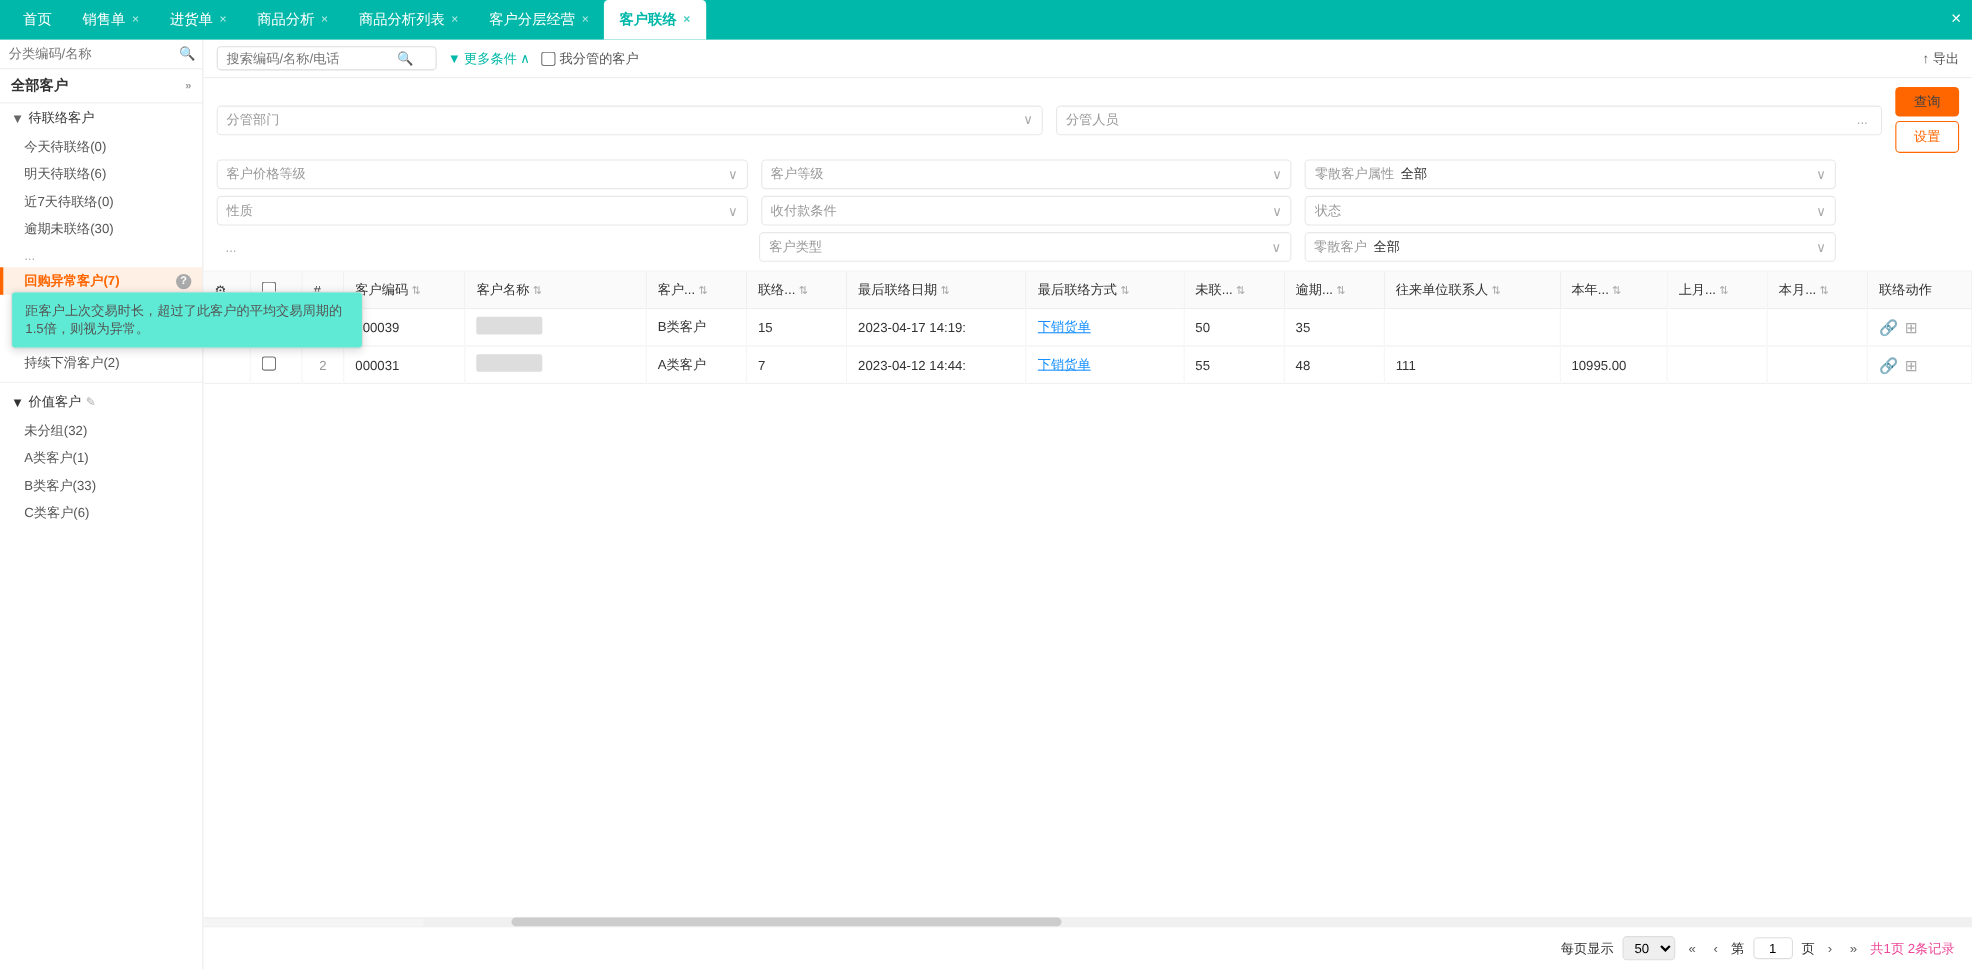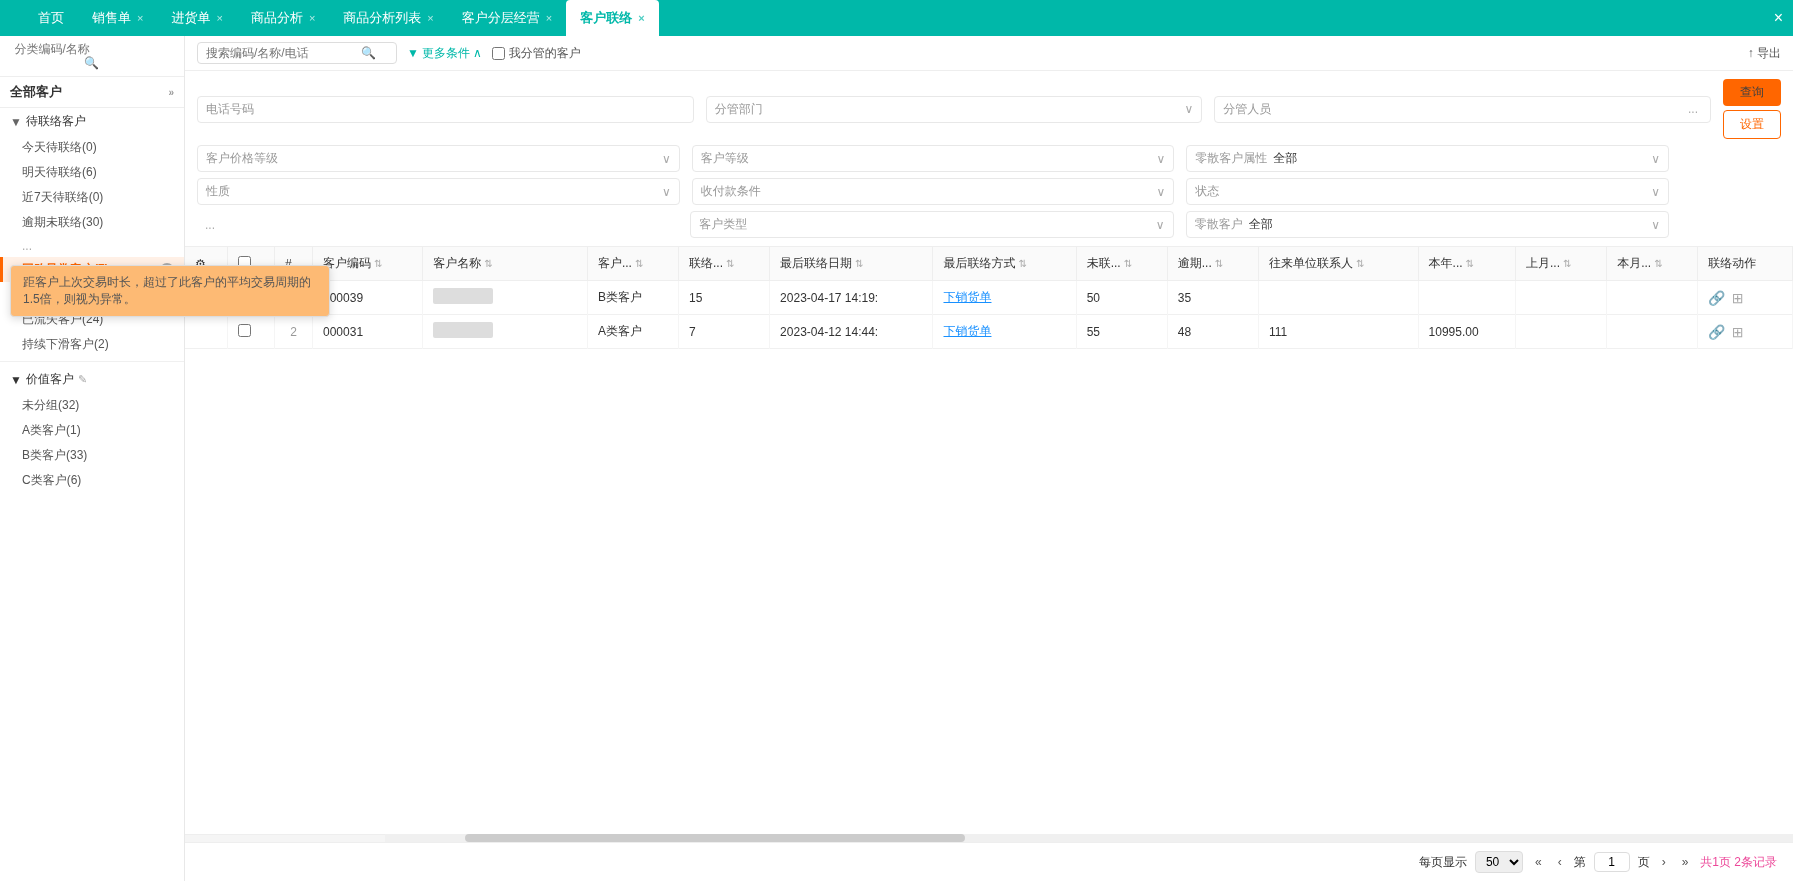--- a/index.html
+++ b/index.html
@@ -1,20 +1,20 @@
 <!DOCTYPE html>
 <html><head>
   <meta charset="utf-8">
   <style>
     * { box-sizing: border-box; margin: 0; padding: 0; }
     body { font-family: "Microsoft YaHei", Arial, sans-serif; font-size: 12px; background: #f5f5f5; color: #333; overflow: hidden; width: 1793px; height: 881px; }
 
     
     .top-nav {
-      display: flex; align-items: center; background: #00b8a9; height: 36px; padding: 0 24px;
+      display: flex; align-items: center; background: #00b8a9; height: 36px; padding: 0 7px;
       position: relative;
     }
     .top-nav .nav-item {
       color: #fff; padding: 0 14px; height: 36px; display: flex; align-items: center; cursor: pointer; font-size: 13px; position: relative;
     }
     .top-nav .nav-item.active {
       background: #fff; color: #00b8a9; border-radius: 4px 4px 0 0; font-weight: bold;
     }
     .top-nav .nav-item .close-x {
       margin-left: 6px; font-size: 11px; opacity: 0.7;
@@ -26,21 +26,21 @@
     
     .main-layout {
       display: flex; height: calc(881px - 36px);
     }
 
     
     .sidebar {
       width: 185px; background: #fff; border-right: 1px solid #e8e8e8; display: flex; flex-direction: column; overflow: hidden; flex-shrink: 0;
     }
     .sidebar-search {
-      display: flex; align-items: center; padding: 6px 8px; border-bottom: 1px solid #eee; flex-direction: column;
+      display: flex; align-items: center; padding: 6px 8px; border-bottom: 1px solid #eee;
     }
     .sidebar-search input {
       border: none; outline: none; flex: 1; font-size: 12px; background: transparent;
     }
     .sidebar-search .search-icon { color: #aaa; cursor: pointer; }
 
     .sidebar-header {
       display: flex; align-items: center; padding: 6px 10px; font-weight: bold; font-size: 13px; border-bottom: 1px solid #eee; justify-content: space-between; gap: 44px;
     }
     .sidebar-header .double-arrow { color: #999; cursor: pointer; font-size: 10px; }
@@ -58,21 +58,21 @@
     .sidebar-divider { height: 1px; background: #f0f0f0; margin: 4px 0; }
 
     .sidebar-group-header {
       display: flex; align-items: center; padding: 5px 10px; cursor: pointer; font-size: 12px; color: #333;
     }
     .sidebar-group-header .arrow { margin-right: 4px; }
     .sidebar-group-header .edit-icon { margin-left: 4px; color: #aaa; font-size: 11px; cursor: pointer; }
 
     
     .tooltip-box {
-      position: absolute; left: 0; top: 225px; background: #fdba74; border: 1px solid #ddd; padding: 8px 12px; font-size: 12px; color: #555; z-index: 100; width: 320px; box-shadow: 0 2px 8px rgba(0,0,0,0.15); border-radius: 4px;
+      position: absolute; left: 0; top: 225px; background: #5eead4; border: 1px solid #ddd; padding: 8px 12px; font-size: 12px; color: #555; z-index: 100; width: 320px; box-shadow: 0 2px 8px rgba(0,0,0,0.15); border-radius: 4px;
     }
 
     
     .content-area {
       flex: 1; display: flex; flex-direction: column; overflow: hidden; background: #f5f5f5;
     }
 
     
     .filter-bar {
       background: #fff; padding: 6px 12px; border-bottom: 1px solid #eee; display: flex; align-items: center; gap: 10px;
@@ -304,24 +304,20 @@
         <span>我分管的客户</span>
       </div>
       <div class="export-btn">
         <span>↑ 导出</span>
       </div>
     </div>
 
     <div class="advanced-filters">
 
       <div class="filter-row">
-        <div class="filter-field">
-          <label>电话号码</label>
-          <input type="text" style="">
-        </div>
         <div class="filter-field">
           <label>分管部门</label>
           <input type="text" style="">
           <span class="dropdown-arrow">∨</span>
         </div>
         <div class="filter-field">
           <label>分管人员</label>
           <input type="text" style="">
           <span style="color:#aaa; margin-right:4px;">...</span>
         </div>

